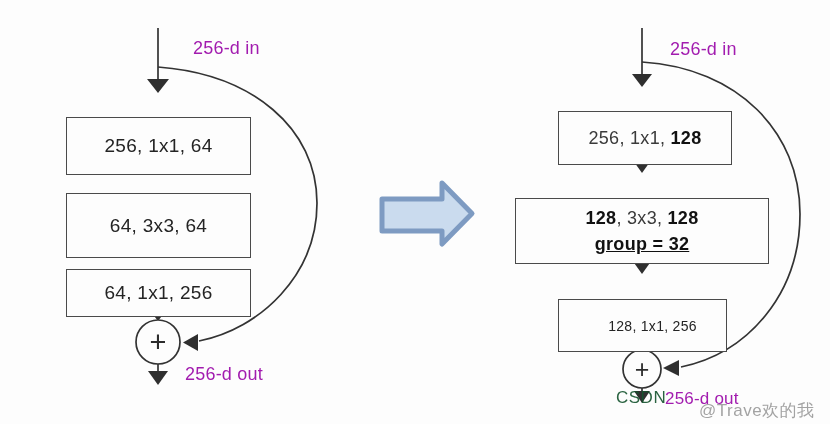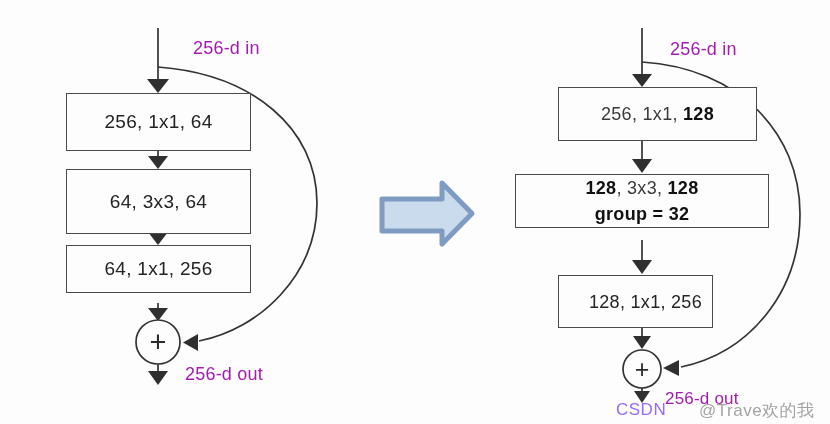--- a/index.html
+++ b/index.html
@@ -4,36 +4,36 @@
 <style>
   html,body{margin:0;padding:0;background:#ffffff;}
   #canvas{
     position:relative;width:830px;height:424px;background:#fdfdfd;
     font-family:"Liberation Sans",sans-serif;overflow:hidden;
   }
   #connector-svg{position:absolute;left:0;top:0;width:830px;height:424px;}
   .box{
     position:absolute;box-sizing:border-box;border:1.6px solid #4a4a4a;background:#fdfdfd;
     display:flex;flex-direction:column;align-items:center;justify-content:center;
-    font-size:19px;color:#242424;letter-spacing:0.3px;
+    font-size:19px;color:#242424;letter-spacing:0.3px;margin-top:24px;
   }
   .box .line{white-space:pre;line-height:26px;}
   .box b{font-weight:700;color:#111;}
   .box .reg{color:#3a3a3a;}
   .flow-label{
     position:absolute;font-size:18px;color:#a21caf;white-space:pre;letter-spacing:0.2px;
   }
   .plus{
     position:absolute;display:flex;align-items:center;justify-content:center;
     color:#2c2c2c;font-weight:400;
   }
   .plus.left-plus{left:138px;top:322px;width:40px;height:40px;font-size:29px;}
   .plus.right-plus{left:624px;top:351px;width:36px;height:36px;font-size:25px;}
   .watermark{position:absolute;white-space:pre;font-size:17px;letter-spacing:0.5px;}
-  .wm-prefix{left:616px;top:400px;color:#8b5cf6;}
+  .wm-prefix{left:616px;top:388px;color:#14532d;}
   .wm-suffix{left:699px;top:399px;color:#9a9a9a;}
   .out-label-right{z-index:3;}
   .watermark{z-index:4;opacity:0.9;}
 </style>
 </head>
 <body>
 
 <div id="canvas">
 
   <svg id="connector-svg" viewBox="0 0 830 424" xmlns="http://www.w3.org/2000/svg">
@@ -86,30 +86,30 @@
   <div class="box" style="left:66px;top:245px;width:185px;height:48px;">
     <span class="line">64, 1x1, 256</span>
   </div>
 
   <div class="plus left-plus">+</div>
 
   <div class="flow-label" style="left:185px;top:364px;">256-d out</div>
 
   <div class="flow-label" style="left:670px;top:39px;">256-d in</div>
 
-  <div class="box" style="left:558px;top:87px;width:199px;height:54px;font-size:18px;">
+  <div class="box" style="left:558px;top:87px;width:174px;height:54px;font-size:18px;">
     <span class="line"><span class="reg">256, 1x1, </span><b>128</b></span>
   </div>
 
-  <div class="box" style="left:515px;top:174px;width:254px;height:54px;font-size:18px;">
+  <div class="box" style="left:515px;top:174px;width:254px;height:66px;font-size:18px;">
     <span class="line"><b>128</b><span class="reg">, 3x3, </span><b>128</b></span>
-    <span class="line" style="font-weight:700;color:#111;">group = 32</span>
+    <span class="line" style="font-weight:700;color:#111;text-decoration:underline;">group = 32</span>
   </div>
 
-  <div class="box" style="left:558px;top:275px;width:155px;height:53px;font-size:18px;padding-left:20px;">
+  <div class="box" style="left:558px;top:275px;width:169px;height:53px;font-size:14px;padding-left:20px;">
     <span class="line">128, 1x1, 256</span>
   </div>
 
   <div class="plus right-plus">+</div>
 
   <div class="flow-label out-label-right" style="left:665px;top:389px;font-size:17px;">256-d out</div>
 
   <div class="watermark wm-prefix">CSDN </div>
   <div class="watermark wm-suffix">@Trave欢的我</div>
 

